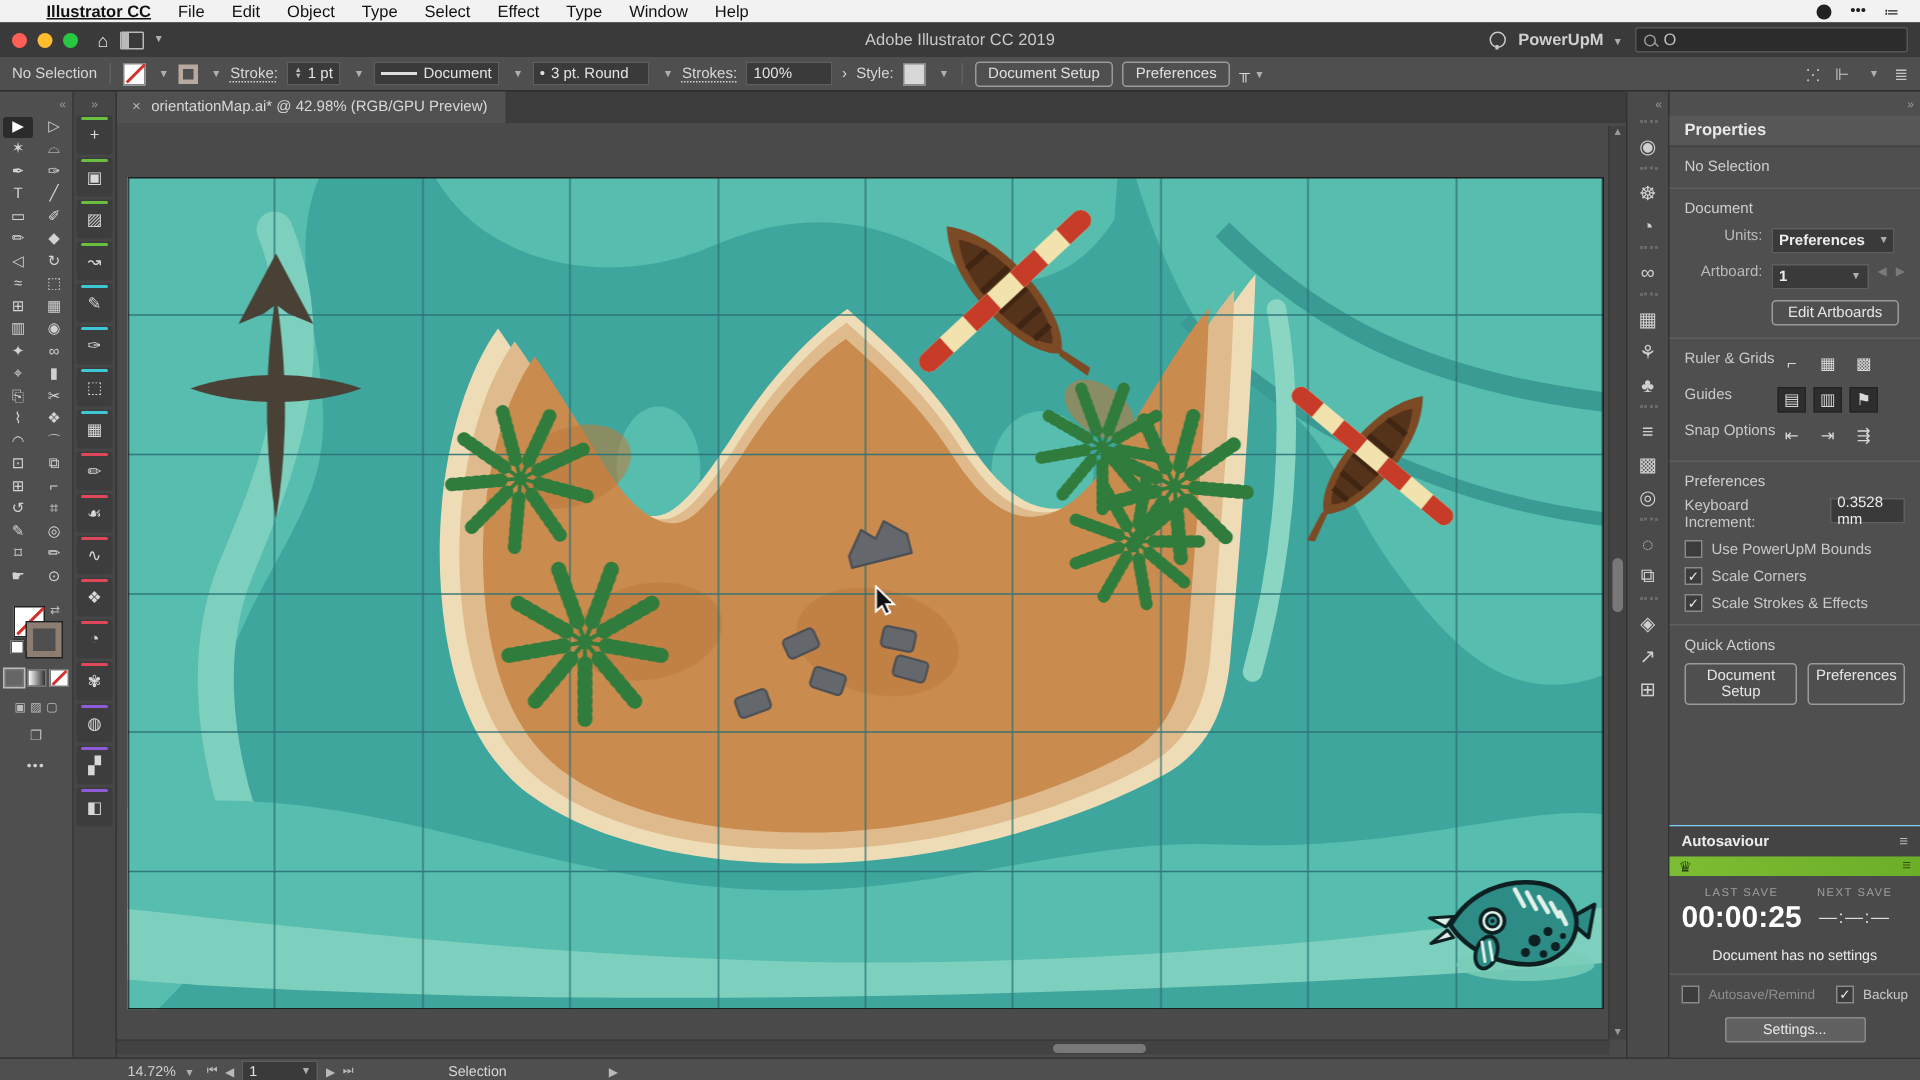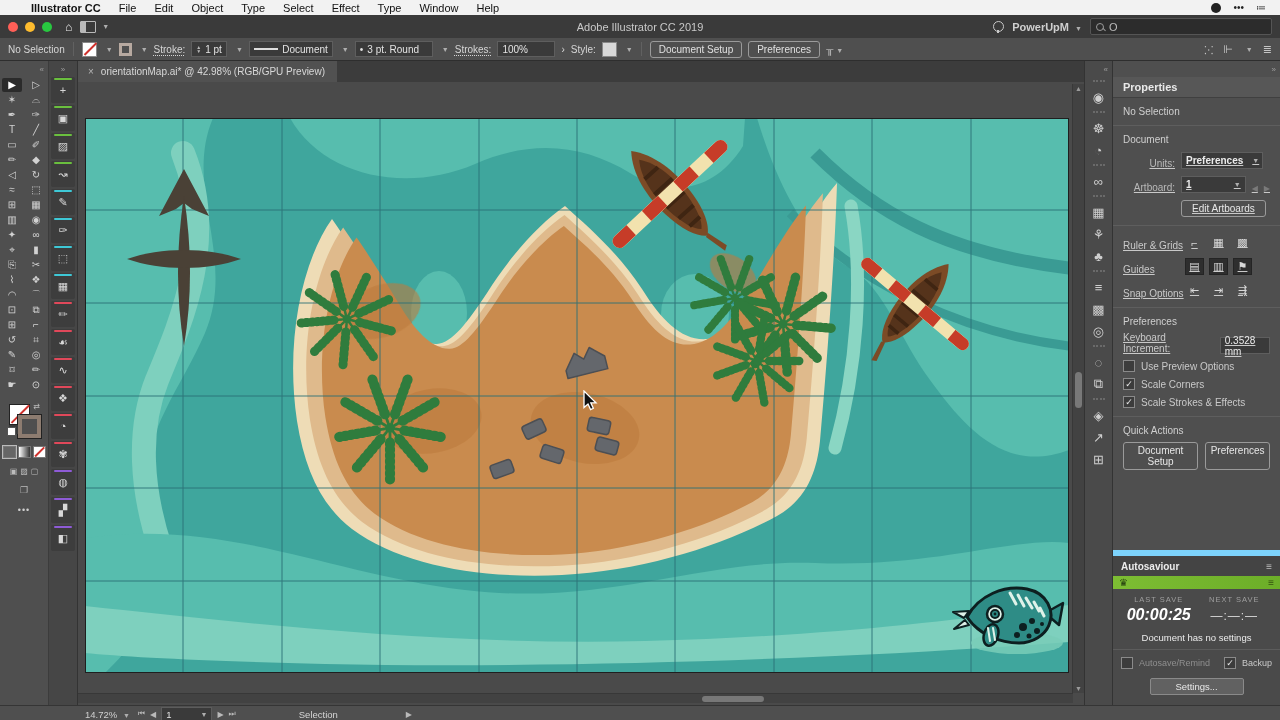--- a/index.html
+++ b/index.html
@@ -4,21 +4,21 @@
 <style>
   html,body{margin:0;padding:0;background:#000;}
   body{width:1280px;height:720px;overflow:hidden;font-family:"Liberation Sans",sans-serif;
        -webkit-font-smoothing:antialiased;}
   .app{position:relative;width:1280px;height:720px;background:#000;}
 
   
   .menubar{height:15px;background:#f2f2f2;display:flex;align-items:center;font-size:11px;color:#111;padding:0 8px;}
   .menubar .apple{font-size:11px;margin:0 10px 0 4px;}
   .menubar .mi{margin:0 9px;}
-  .menubar .appname{font-weight:bold;}
+  .menubar .appname{font-weight:bold;text-decoration:underline;}
   .menubar .spacer{flex:1;}
   .menubar .sysicon{margin:0 6px;color:#222;font-size:10px;}
   .cc-dot{width:10px;height:10px;border-radius:50%;background:#222;display:inline-block;color:#f2f2f2;
           font-size:6px;line-height:10px;text-align:center;font-weight:bold;}
 
   
   .titlebar{height:23px;background:#3a3a3a;display:flex;align-items:center;padding:0 8px;color:#cfcfcf;font-size:11px;position:relative;}
   .tl{width:10px;height:10px;border-radius:50%;margin-right:7px;}
   .home-icon{color:#e6e6e6;font-size:12px;margin:0 8px 0 6px;}
   .ws-icon{width:14px;height:10px;border:1px solid #b9b9b9;border-radius:1px;position:relative;margin-right:3px;}
@@ -94,45 +94,45 @@
   
   .dock{width:27px;background:#4a4a4a;border-left:1px solid #333;border-right:1px solid #333;flex:none;display:flex;flex-direction:column;align-items:center;}
   .grip{width:12px;height:3px;margin:3px 0 1px;border-top:2px dotted #6a6a6a;}
   .dicon{width:24px;height:22px;color:#cfcfcf;font-size:13px;display:flex;align-items:center;justify-content:center;}
 
   
   .props{width:167px;background:#4f4f4f;flex:none;display:flex;flex-direction:column;font-size:10px;color:#c9c9c9;}
   .props .panelhead{justify-content:flex-end;}
   .ptab{height:20px;display:flex;align-items:center;padding-left:10px;color:#e8e8e8;font-weight:bold;font-size:11px;background:#575757;border-bottom:1px solid #404040;flex:none;}
   .pbody{padding:0 10px;flex:none;}
-  .prow{display:flex;align-items:flex-end;margin:7px 0;text-decoration:underline;}
+  .prow{display:flex;align-items:flex-start;margin:7px 0;}
   .psec{color:#cfcfcf;margin:8px 0 2px;}
   .pdiv{height:1px;background:#5e5e5e;margin:8px -10px;}
   .plabel{width:52px;text-align:right;color:#b9b9b9;flex:none;margin-right:6px;}
   .pselect{background:#3a3a3a;border:1px solid #5e5e5e;height:15px;display:flex;align-items:center;padding:0 4px;color:#ececec;font-weight:bold;gap:6px;}
   .navarr{color:#7a7a7a;font-size:8px;margin-left:6px;}
   .pbtn{border:1px solid #9a9a9a;border-radius:3px;padding:2px 10px;color:#e6e6e6;text-align:center;}
   .iconbtn{width:17px;height:15px;border:1px solid transparent;color:#d8d8d8;font-size:11px;display:flex;align-items:center;justify-content:center;margin-right:5px;}
   .iconbtn.pressed{background:#2e2e2e;border-color:#242424;}
   .chk{display:flex;align-items:center;gap:6px;margin:6px 0;}
   .box{width:10px;height:10px;border:1px solid #8a8a8a;background:#3c3c3c;flex:none;font-size:9px;line-height:10px;text-align:center;color:#e8e8e8;}
   .box.checked::after{content:"✓";}
   .qa-row{display:flex;gap:7px;margin-top:6px;}
 
   
-  .autosaviour{margin-top:auto;flex:none;border-top:6px solid #7dd3fc;}
+  .autosaviour{margin-top:auto;flex:none;border-top:1px solid #7dd3fc;}
   .as-tab{height:20px;background:#444;display:flex;align-items:center;padding:0 8px;gap:6px;color:#ececec;font-weight:bold;font-size:10px;}
   .as-tab .menu{margin-left:auto;color:#bdbdbd;}
   .as-green{height:13px;background:linear-gradient(90deg,#7dbd33,#6cae28);display:flex;align-items:center;padding:0 6px;color:#274210;font-size:10px;}
   .as-green .menu{margin-left:auto;color:#35520f;}
   .as-body{background:#4a4a4a;padding:6px 8px 10px;}
   .as-cols{display:flex;text-align:center;}
   .as-col{flex:1;}
   .as-lbl{color:#9f9f9f;font-size:7.5px;letter-spacing:1px;}
-  .as-time{color:#fff;font-size:16px;font-weight:bold;margin-top:2px;font-style:italic;}
+  .as-time{color:#fff;font-size:20px;font-weight:bold;margin-top:2px;}
   .as-next{color:#dcdcdc;font-size:12px;margin-top:5px;letter-spacing:1px;}
   .as-msg{text-align:center;color:#ececec;margin:8px 0 6px;font-size:9.5px;}
   .as-div{height:1px;background:#5c5c5c;margin:6px -8px;}
   .as-checks{display:flex;justify-content:space-between;align-items:center;margin:7px 0 9px;font-size:9px;}
   .as-checks .dim{color:#8f8f8f;}
   .as-btn{display:block;margin:0 auto;width:92px;text-align:center;background:#616161;border:1px solid #8a8a8a;border-radius:2px;color:#e8e8e8;padding:2px 0;font-size:9.5px;}
 
   
   .statusbar{height:16px;background:#4f4f4f;border-top:1px solid #353535;display:flex;align-items:center;font-size:9.5px;color:#cfcfcf;padding-left:85px;gap:8px;}
   .sb-nav{display:flex;align-items:center;gap:5px;color:#b9b9b9;font-size:8px;}
@@ -597,21 +597,21 @@
         <div class="pdiv"></div>
         <div class="psec">Preferences</div>
         <div class="prow" style="margin:5px 0">
           <span>Keyboard Increment:</span>
           <span class="pselect" style="width:48px;margin-left:19px;font-weight:normal">
             <span>0.3528 mm</span>
           </span>
         </div>
         <div class="chk">
           <span class="box"></span>
-          <span>Use Preview Options</span>
+          <span>Use PowerUpM Bounds</span>
         </div>
         <div class="chk">
           <span class="box checked"></span>
           <span>Scale Corners</span>
         </div>
         <div class="chk">
           <span class="box checked"></span>
           <span>Scale Strokes &amp; Effects</span>
         </div>
         <div class="pdiv"></div>

